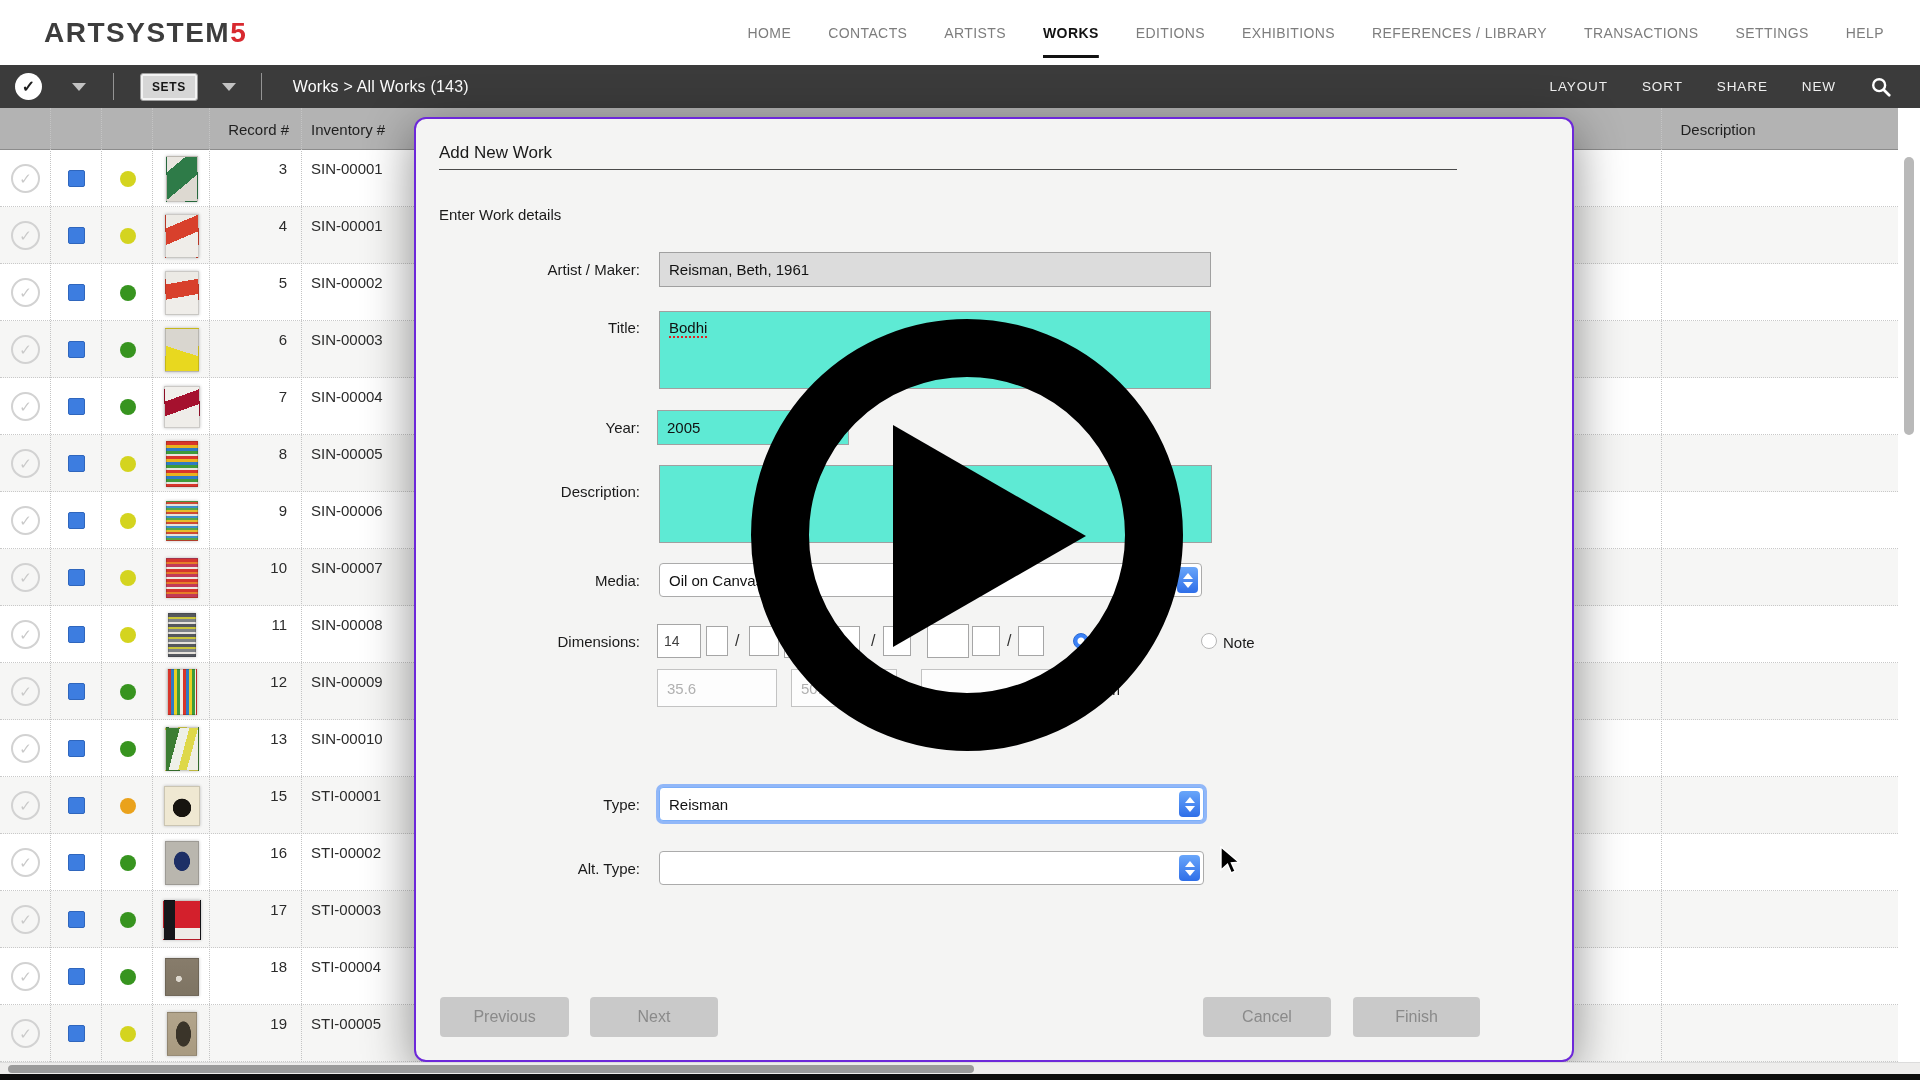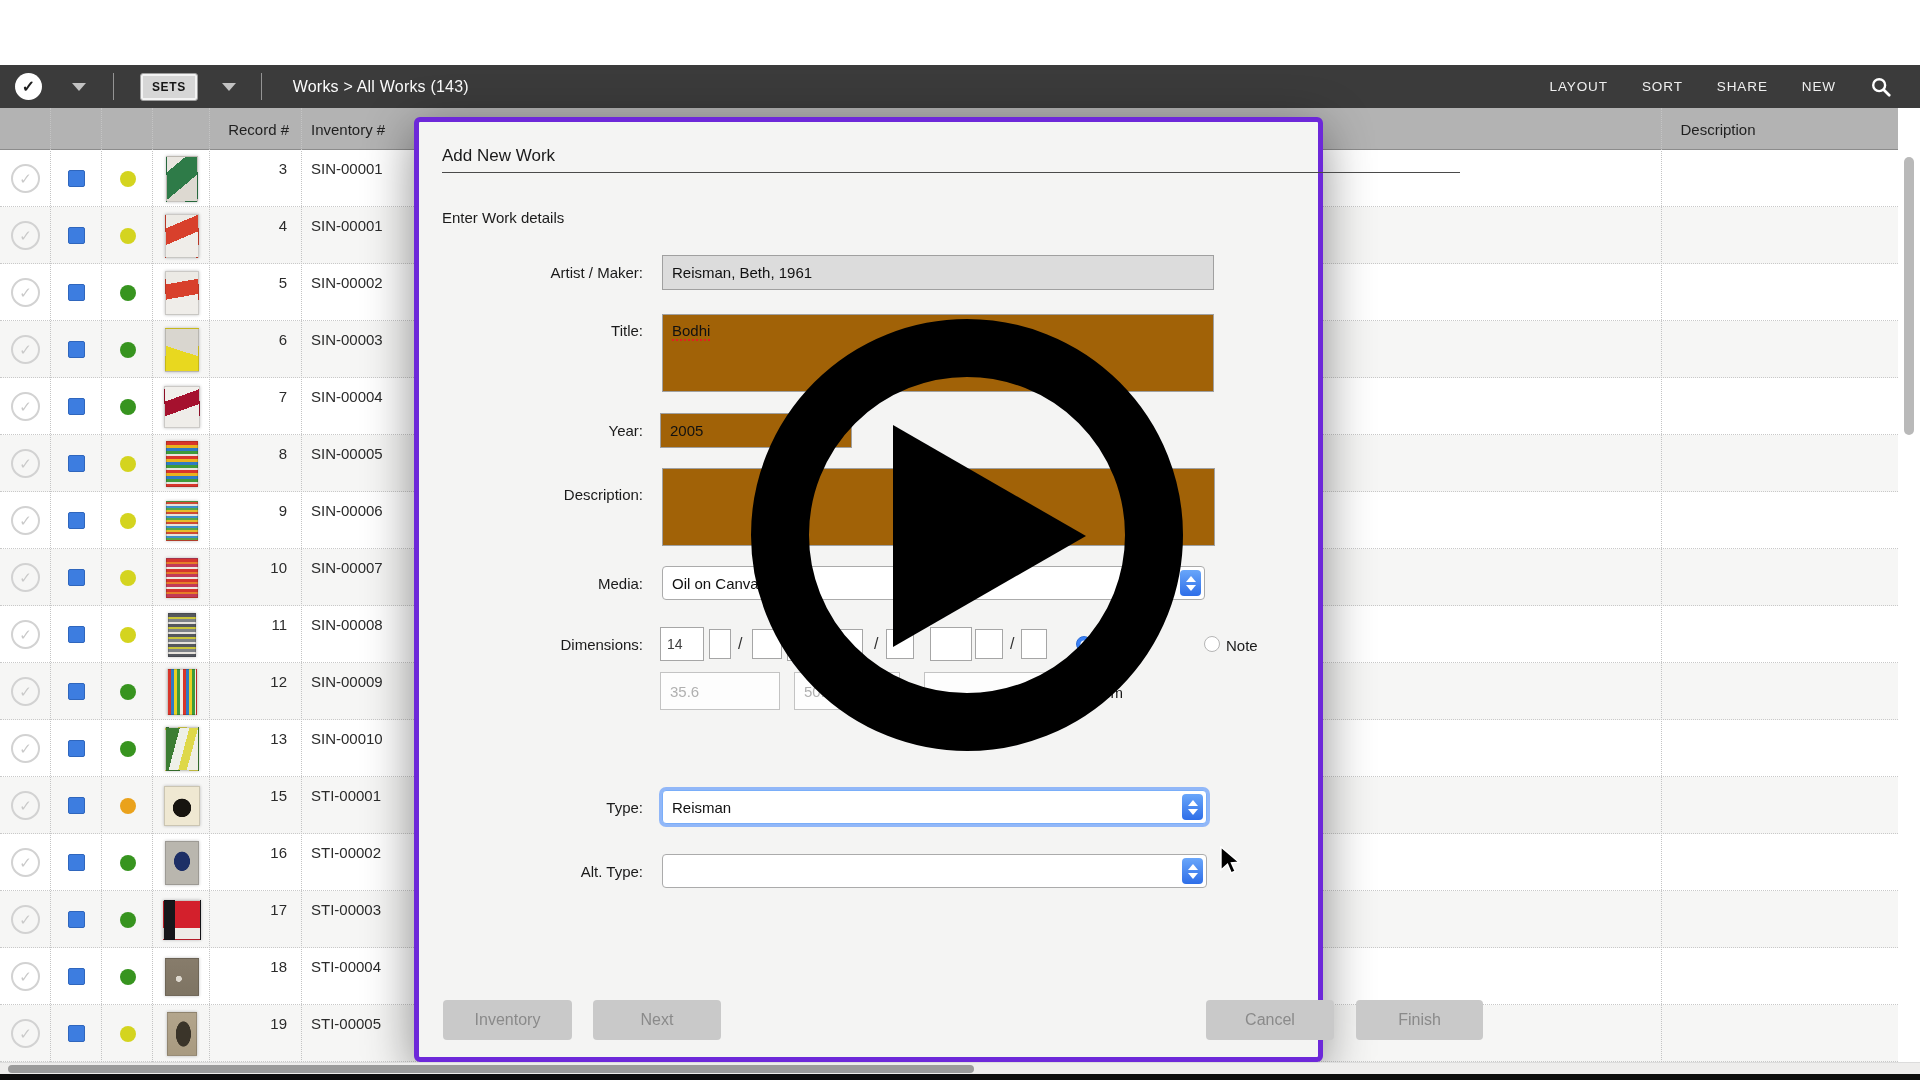--- a/index.html
+++ b/index.html
@@ -48,26 +48,26 @@
   .cell-record { left:210px; width:86px; justify-content:flex-end; align-items:flex-start; padding:10px 9px 0 0; font-size:15px; color:#2b2b2b; }
   .cell-inventory { left:302px; width:130px; justify-content:flex-start; align-items:flex-start; padding:10px 0 0 9px; font-size:15px; color:#2b2b2b; }
   .vline { position:absolute; top:108px; height:954px; width:0; border-left:1px dotted #c4c4c4; z-index:1; pointer-events:none; }
 
   .vscroll-thumb { position:absolute; left:1904px; top:157px; width:10px; height:278px; background:#b9b9b9; border-radius:5px; z-index:2; cursor:pointer; }
   .hscroll { position:absolute; left:0; top:1062px; width:1920px; height:12px; background:#eeedec; border-top:1px solid #dcdcdc; z-index:12; }
   .hscroll-thumb { position:absolute; left:8px; top:2px; width:966px; height:8px; background:#9b9b9b; border-radius:4px; cursor:pointer; }
   .bottombar { position:absolute; left:0; top:1074px; width:1920px; height:6px; background:#0d0d0d; z-index:12; }
 
   
-  .modal { position:absolute; left:414px; top:117px; width:909px; height:945px; background:#f4f4f3; border:5px solid #6d28d9; border-radius:6px; box-shadow:0 12px 50px rgba(0,0,0,.45); z-index:10; }
+  .modal { position:absolute; left:414px; top:117px; width:1160px; height:945px; background:#f4f4f3; border:2px solid #6d28d9; border-radius:12px; box-shadow:0 12px 50px rgba(0,0,0,.45); z-index:10; }
   .modal-title { position:absolute; left:23px; top:24px; font-size:17px; color:#1a1a1a; }
   .modal-hr { position:absolute; left:23px; top:50px; width:1018px; height:0; border-top:1px solid #4a4a4a; }
   .modal-sub { position:absolute; left:23px; top:87px; font-size:15px; color:#1a1a1a; }
   .flabel { position:absolute; width:210px; text-align:right; font-size:15px; color:#1a1a1a; left:14px; }
-  .fld { position:absolute; border:1px solid #a0a0a0; background:#a16207; font-family:"Liberation Sans",sans-serif; font-size:15px; color:#111; padding:0 9px; }
+  .fld { position:absolute; border:1px solid #a0a0a0; background:#5eead4; font-family:"Liberation Sans",sans-serif; font-size:15px; color:#111; padding:0 9px; }
   .fld.readonly { background:#dcdcdc; }
   .tarea { padding:7px 9px; resize:none; overflow:hidden; }
   .squiggle { border-bottom:2px dotted #e02020; }
   .selectbox { position:absolute; background:#fff; border:1px solid #ababab; border-radius:4px; display:flex; align-items:center; padding-left:9px; font-size:15px; color:#111; cursor:pointer; }
   .selectbox.focused { border-color:#7aaef9; box-shadow:0 0 0 3px rgba(92,151,250,.65); }
   .stepper { position:absolute; right:3px; top:3px; bottom:3px; width:21px; border-radius:4px; background:linear-gradient(#69a6fa,#2e6ee8); display:flex; flex-direction:column; align-items:center; justify-content:center; gap:3px; }
   .chev-up { width:0; height:0; border-left:5px solid transparent; border-right:5px solid transparent; border-bottom:6px solid #fff; }
   .chev-dn { width:0; height:0; border-left:5px solid transparent; border-right:5px solid transparent; border-top:6px solid #fff; }
   .dimbox { position:absolute; border:1px solid #a6a6a6; background:#fff; font-size:14px; color:#404040; text-align:left; padding:0 6px; font-family:"Liberation Sans",sans-serif; }
   .dimbox.small { padding:0 3px; }
@@ -82,20 +82,35 @@
 
   
   .play-overlay { position:absolute; left:737px; top:305px; width:460px; height:460px; z-index:20; cursor:pointer; }
   .cursor-overlay { position:absolute; left:1218px; top:846px; width:26px; height:30px; z-index:30; pointer-events:none; }
 </style>
 </head>
 <body>
 
 <div class="screen">
 
+  <div class="topnav">
+    <div class="logo"><span>ARTSYSTEM</span><span class="accent">5</span></div>
+    <ul class="nav-list">
+        <li class="nav-item">HOME</li>
+        <li class="nav-item">CONTACTS</li>
+        <li class="nav-item">ARTISTS</li>
+        <li class="nav-item active">WORKS</li>
+        <li class="nav-item">EDITIONS</li>
+        <li class="nav-item">EXHIBITIONS</li>
+        <li class="nav-item">REFERENCES / LIBRARY</li>
+        <li class="nav-item">TRANSACTIONS</li>
+        <li class="nav-item">SETTINGS</li>
+        <li class="nav-item">HELP</li>
+      </ul>
+  </div>
 
   <div class="toolbar">
     <div class="tb-check">✓</div>
     <div class="caret" style="margin-left:30px"></div>
     <div class="tb-div" style="margin-left:27px"></div>
     <div class="sets-btn" style="margin-left:26px">SETS</div>
     <div class="caret" style="margin-left:24px"></div>
     <div class="tb-div" style="margin-left:25px"></div>
     <div class="breadcrumb" style="margin-left:31px">Works &gt; All Works (143)</div>
     <div class="tb-actions">
@@ -452,21 +467,21 @@
 
     <div class="flabel" style="top:741px">Alt. Type:</div>
     <div class="selectbox" style="left:243px;top:732px;width:545px;height:34px">
       <span></span>
       <span class="stepper">
           <span class="chev-up"></span>
           <span class="chev-dn"></span>
         </span>
     </div>
 
-    <button class="mbtn" style="left:24px;top:878px;width:129px">Inventory</button>
+    <button class="mbtn" style="left:24px;top:878px;width:129px">Previous</button>
     <button class="mbtn" style="left:174px;top:878px;width:128px">Next</button>
     <button class="mbtn" style="left:787px;top:878px;width:128px">Cancel</button>
     <button class="mbtn" style="left:937px;top:878px;width:127px">Finish</button>
   </div>
 
   <div class="play-overlay">
     <svg viewBox="0 0 460 460" width="460" height="460">
       <circle cx="230" cy="230" r="187" fill="none" stroke="#000" stroke-width="58"></circle>
       <polygon points="156,120 156,342 349,231" fill="#000"></polygon>
     </svg>

